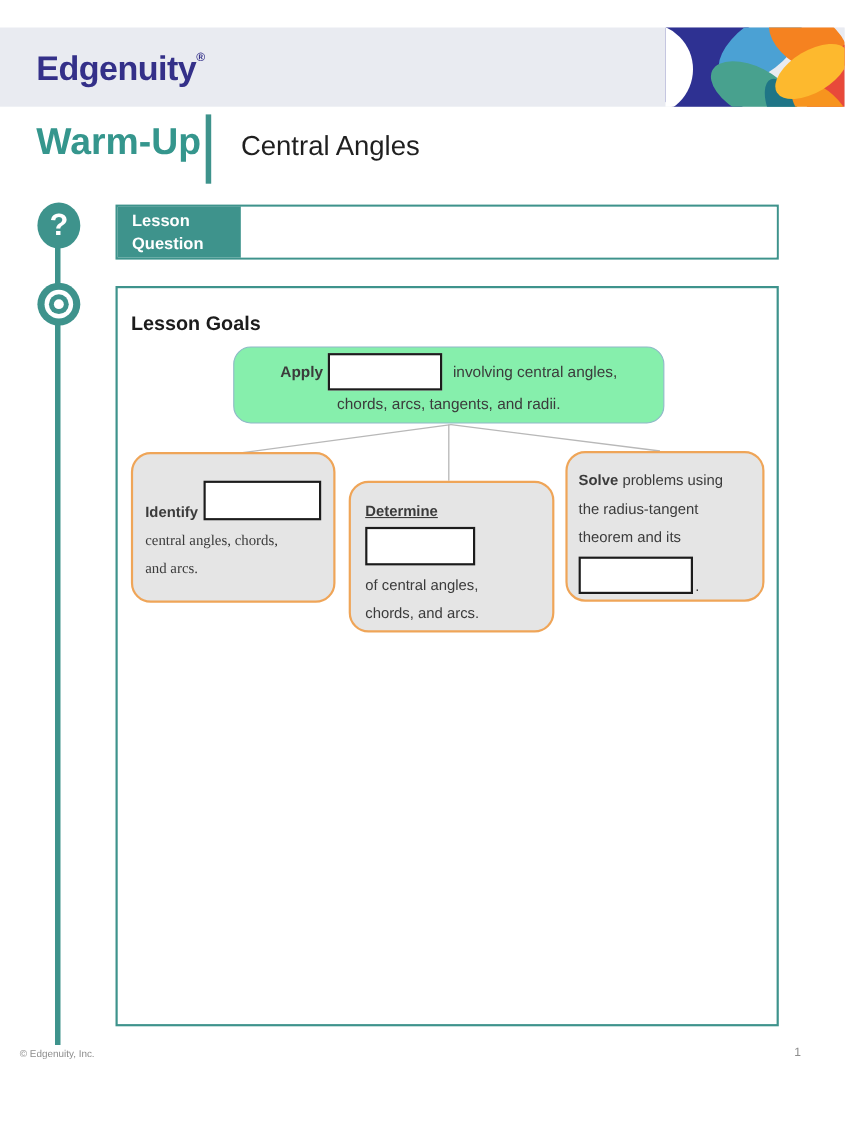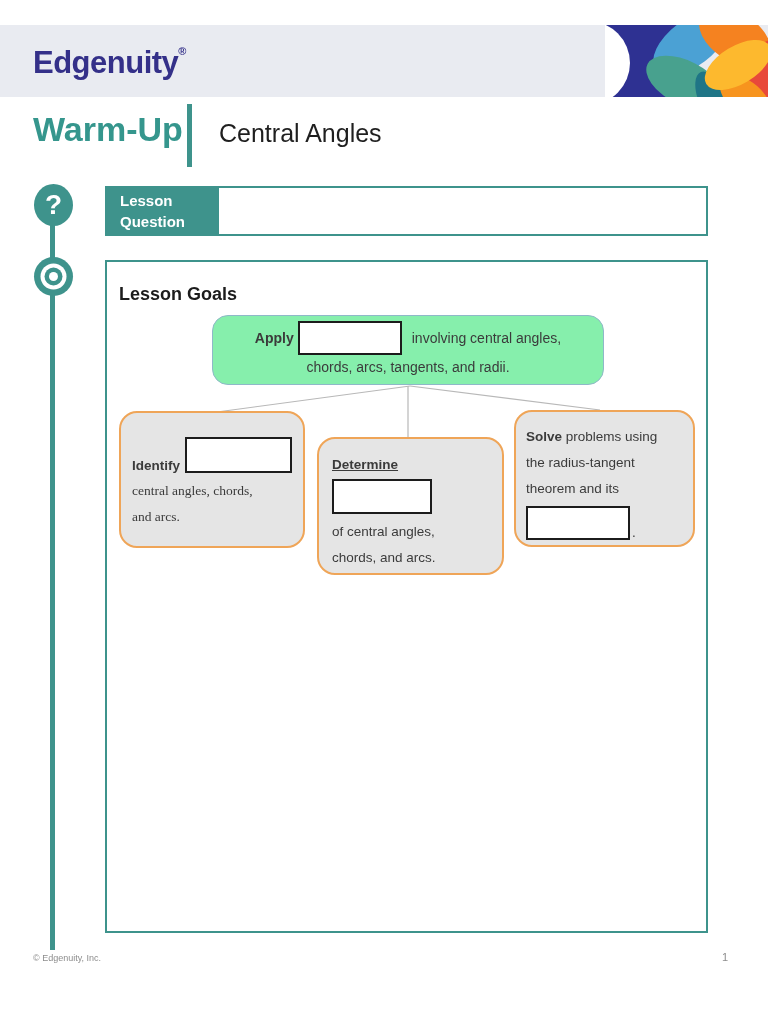--- a/index.html
+++ b/index.html
@@ -57,21 +57,21 @@
   .determine-box .verb { font-weight:bold; display:block;text-decoration:underline; }
   .determine-blank { width:100px; height:35px; margin-top:7px; }
   .determine-box .goal-line { line-height:26px; }
   .determine-box .first-line { margin-top:2px; }
   .solve-box { left:514px; top:410px; width:181px; height:137px; padding:12px 10px 0 10px; line-height:26px; }
   .solve-box .verb { font-weight:bold; }
   .solve-blank-row { display:flex; align-items:flex-end; margin-top:4px; line-height:normal; }
   .solve-blank { width:104px; height:34px; }
   .solve-period { margin-left:2px; }
   
-  .copyright { position:absolute; left:33px; top:953px; font-size:9px; color:#8d8d8d; }
+  .copyright { position:absolute; left:18px; top:953px; font-size:9px; color:#8d8d8d; }
   .page-number { position:absolute; left:722px; top:951px; font-size:11px; color:#8d8d8d; }
 </style>
 </head>
 <body>
 
 <div id="page">
 
   <div class="header-band"></div>
   <div class="logo"><span>Edgenuity</span><sup>®</sup></div>
   <svg class="pinwheel" viewBox="0 0 163 72" preserveAspectRatio="none" aria-hidden="true">

